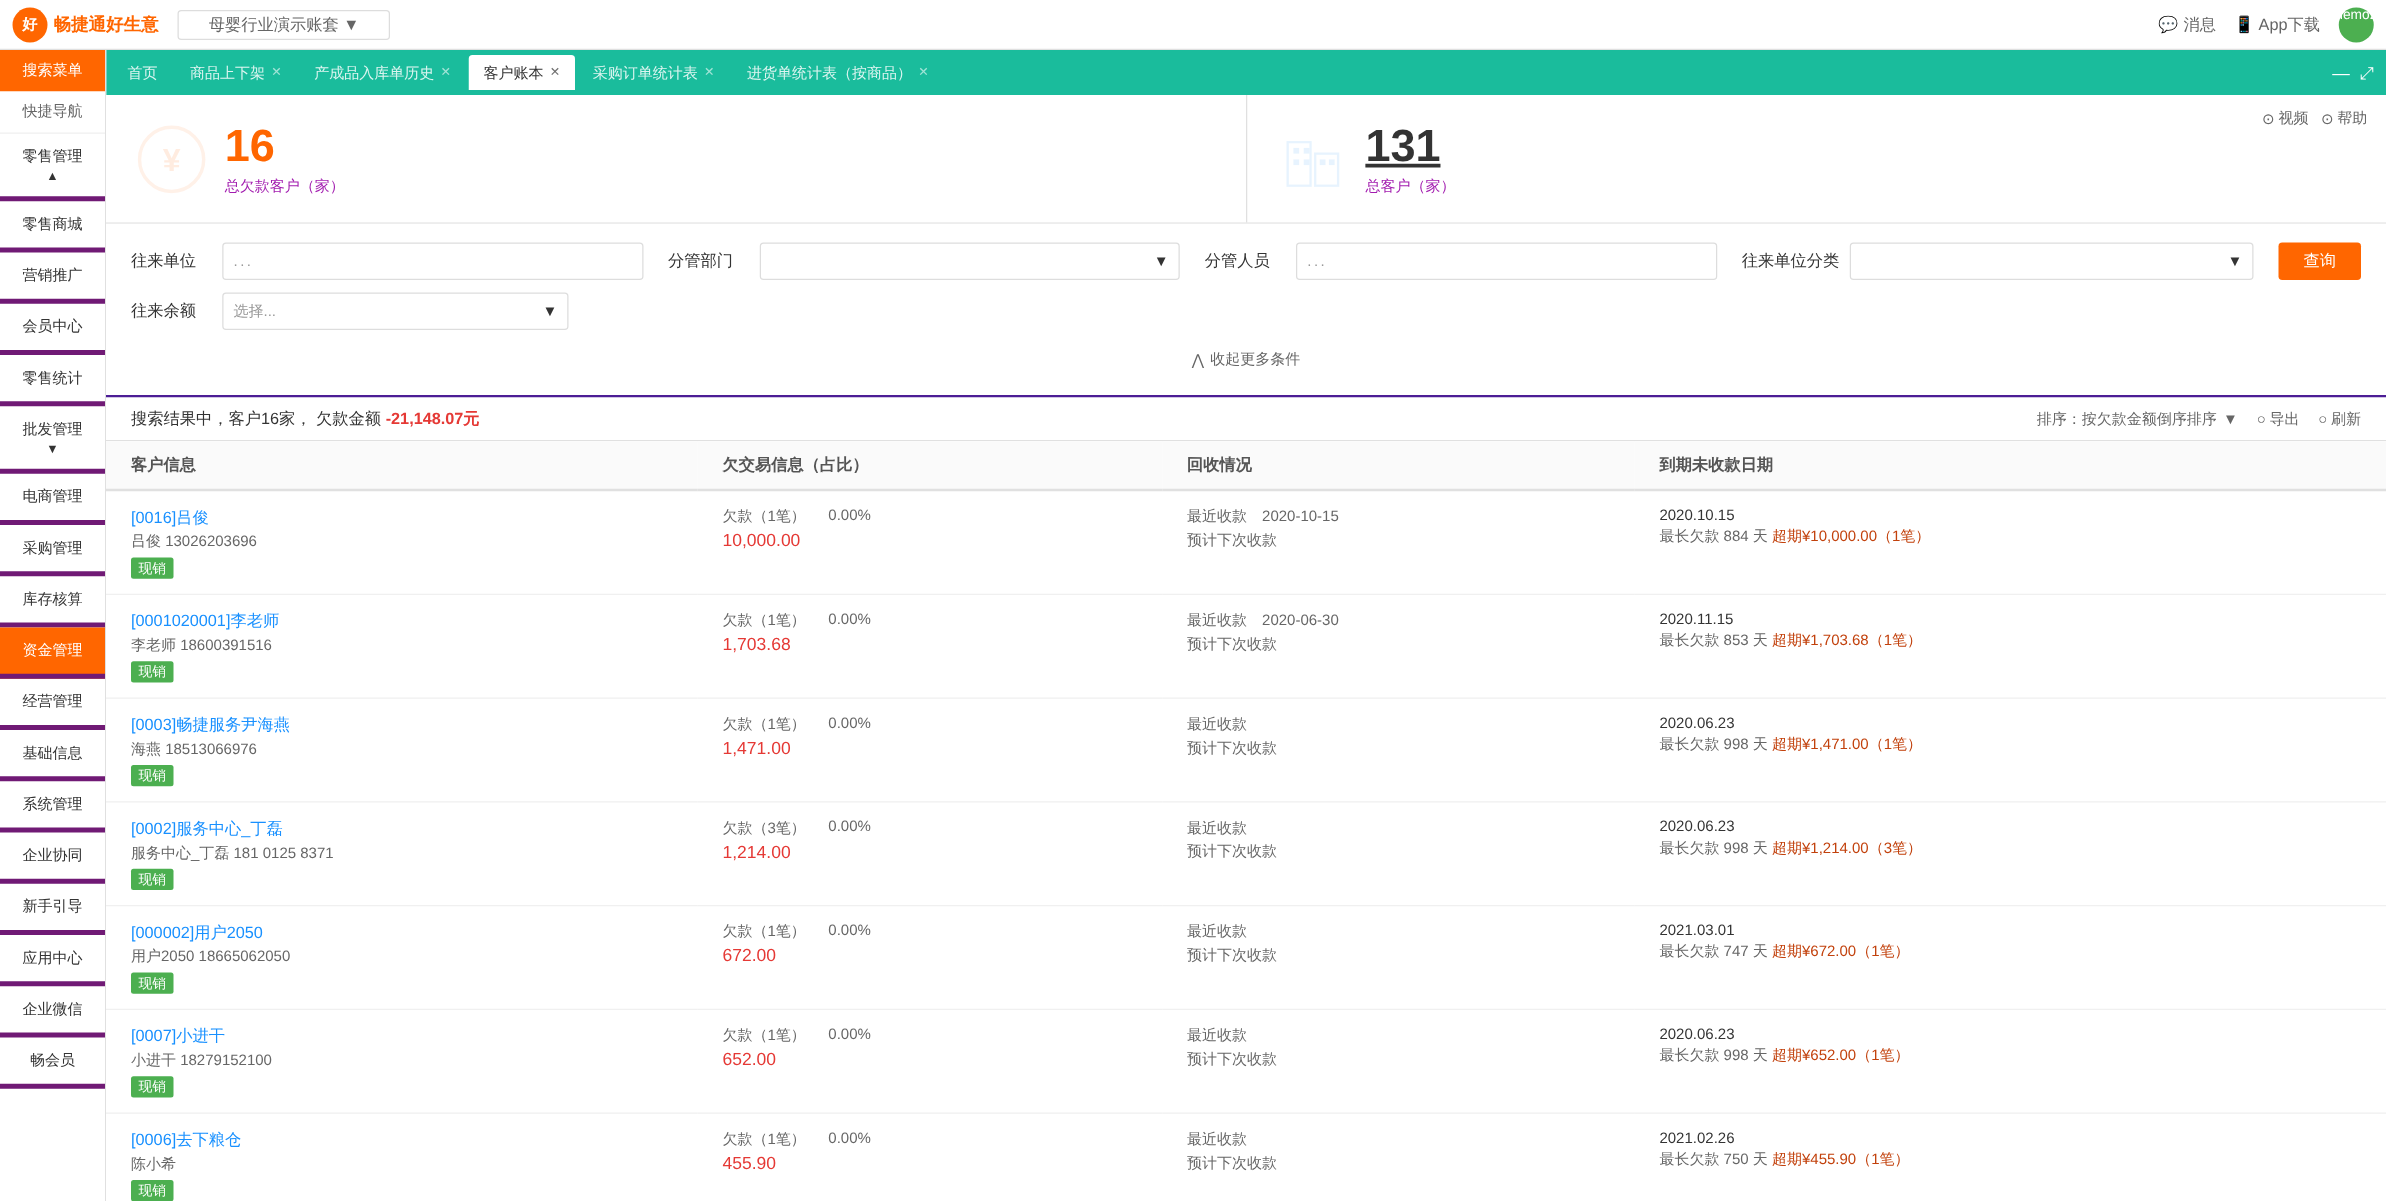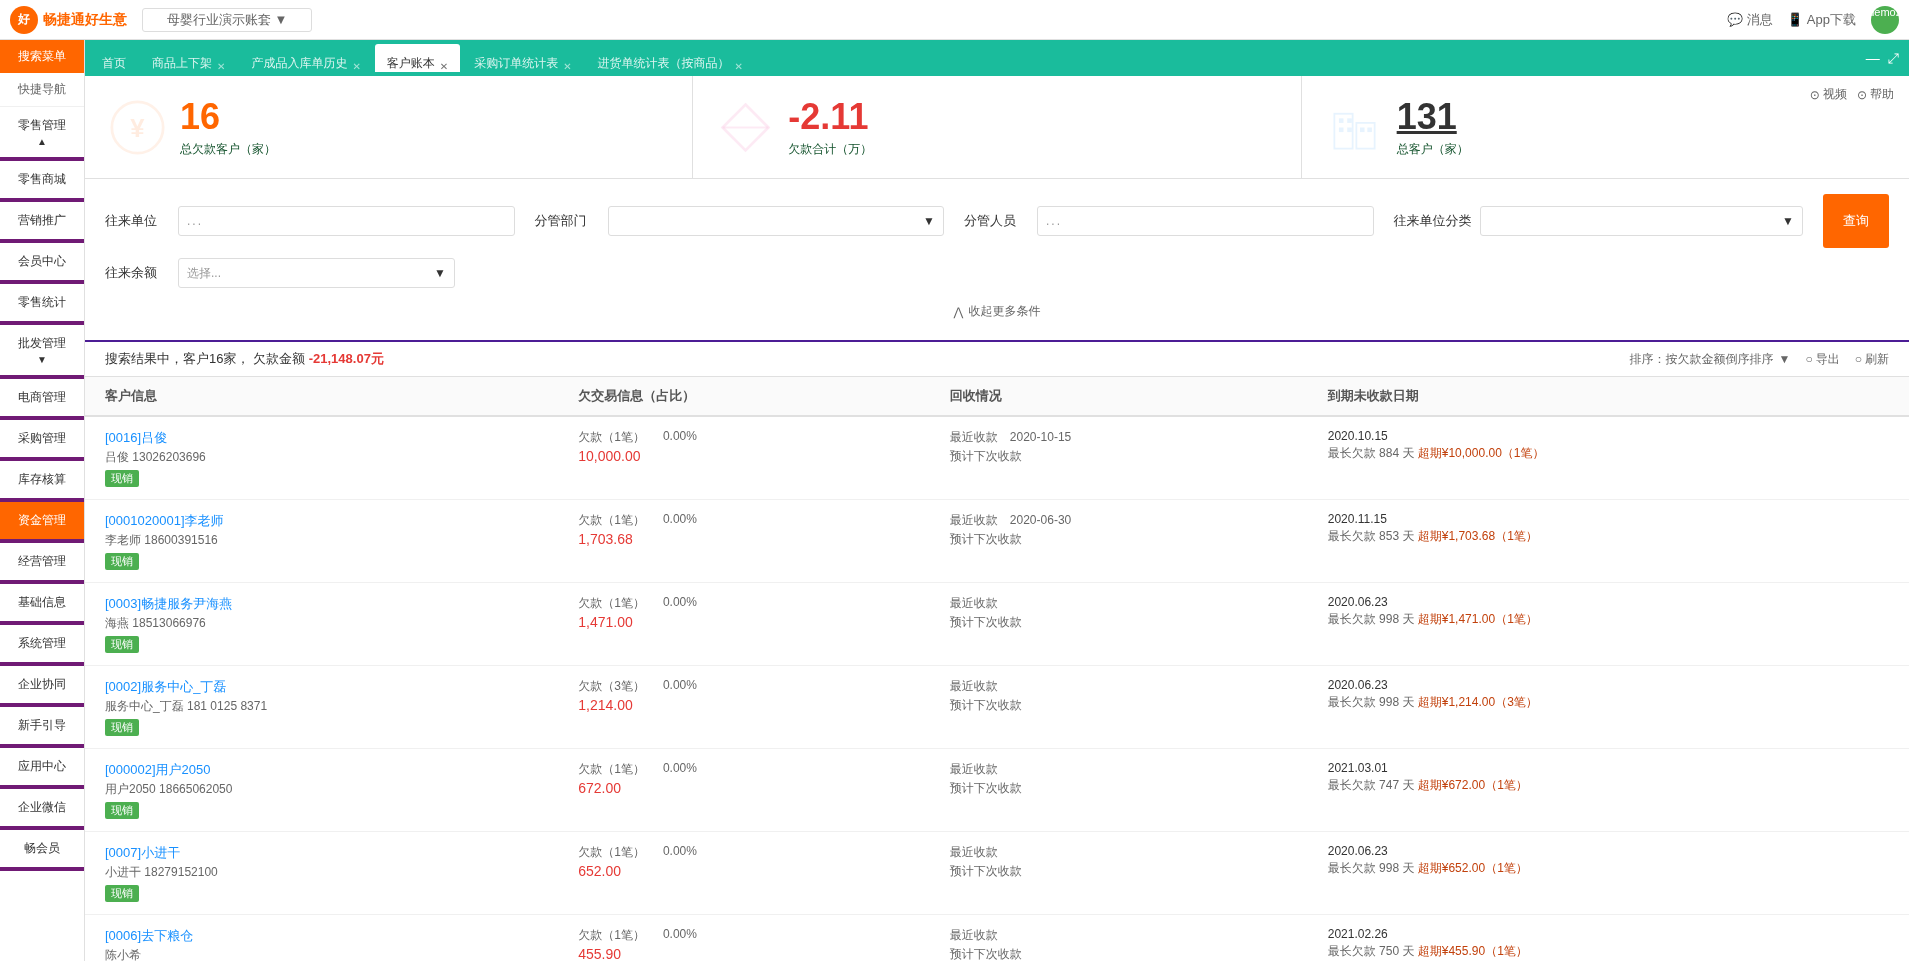--- a/index.html
+++ b/index.html
@@ -20,21 +20,21 @@
     .sidebar { width: 85px; background: #fff; display: flex; flex-direction: column; border-right: 1px solid #e0e0e0; overflow-y: auto; }
     .sidebar-search { padding: 8px 5px; background: #ff6600; color: white; text-align: center; font-size: 12px; cursor: pointer; }
     .sidebar-quick { padding: 8px 5px; text-align: center; font-size: 12px; color: #666; border-bottom: 1px solid #f0f0f0; cursor: pointer; }
     .sidebar-item { padding: 10px 5px; text-align: center; font-size: 12px; color: #333; border-bottom: 4px solid #701a75; cursor: pointer; display: flex; flex-direction: column; align-items: center; gap: 2px; }
     .sidebar-item.active { background: #ff6600; color: white; }
     .sidebar-item .arrow { font-size: 10px; }
 
     
     .content-area { flex: 1; display: flex; flex-direction: column; overflow: hidden; }
     .tab-bar { height: 36px; background: #1abc9c; display: flex; align-items: center; padding: 0 5px; gap: 2px; }
-    .tab-item { height: 28px; padding: 0 12px; border-radius: 3px 3px 0 0; display: flex; align-items: flex-end; gap: 5px; font-size: 12px; color: rgba(255,255,255,0.85); cursor: pointer; white-space: nowrap; }
+    .tab-item { height: 28px; padding: 0 12px; border-radius: 3px 3px 0 0; display: flex; align-items: center; gap: 5px; font-size: 12px; color: rgba(255,255,255,0.85); cursor: pointer; white-space: nowrap; }
     .tab-item.active { background: #fff; color: #333; }
     .tab-item .close-btn { font-size: 10px; opacity: 0.7; }
     .tab-item.plain { background: transparent; }
     .tab-bar-actions { margin-left: auto; display: flex; gap: 8px; color: white; padding-right: 5px; font-size: 16px; }
 
     
     .page-content { flex: 1; overflow-y: auto; background: #f5f5f5; padding: 0; }
 
     
     .stats-row { display: flex; background: #fff; border-bottom: 1px solid #e0e0e0; }
@@ -43,34 +43,34 @@
     .stat-icon { width: 55px; height: 55px; opacity: 0.3; }
     .stat-icon.orange { color: #ff6600; }
     .stat-icon.pink { color: #e91e8c; }
     .stat-icon.blue { color: #2196f3; }
     .stat-icon svg { width: 55px; height: 55px; }
     .stat-info { display: flex; flex-direction: column; }
     .stat-number { font-size: 36px; font-weight: bold; }
     .stat-number.red { color: #e53935; }
     .stat-number.orange { color: #ff6600; }
     .stat-number.dark { color: #333; font-weight: bold; text-decoration: underline; }
-    .stat-label { font-size: 12px; color: #14532d; margin-top: 3px; }
+    .stat-label { font-size: 12px; color: #a21caf; margin-top: 3px; }
     .stat-card-actions { position: absolute; top: 10px; right: 15px; display: flex; gap: 10px; font-size: 12px; color: #666; }
     .stat-card-actions span { cursor: pointer; display: flex; align-items: center; gap: 3px; }
 
     
     .filter-area { background: #fff; padding: 15px 20px; border-bottom: 2px solid #4c1d95; }
     .filter-row { display: flex; align-items: center; gap: 20px; margin-bottom: 10px; }
     .filter-row:last-child { margin-bottom: 0; }
     .filter-item { display: flex; align-items: center; gap: 8px; flex: 1; }
     .filter-label { font-size: 13px; color: #333; white-space: nowrap; min-width: 65px; }
     .filter-input { flex: 1; height: 30px; border: 1px solid #ddd; border-radius: 3px; padding: 0 8px; font-size: 12px; display: flex; align-items: center; justify-content: space-between; cursor: pointer; background: #fff; }
     .filter-input .dots { color: #999; letter-spacing: 2px; }
     .filter-select { flex: 1; height: 30px; border: 1px solid #ddd; border-radius: 3px; padding: 0 8px; font-size: 12px; display: flex; align-items: center; justify-content: space-between; cursor: pointer; background: #fff; }
-    .btn-query { background: #ff6600; color: white; border: none; padding: 18px 20px; border-radius: 3px; cursor: pointer; font-size: 13px; }
+    .btn-query { background: #ff6600; color: white; border: none; padding: 6px 20px; border-radius: 3px; cursor: pointer; font-size: 13px; }
     .collapse-bar { text-align: center; padding: 5px; font-size: 12px; color: #666; cursor: pointer; display: flex; align-items: center; justify-content: center; gap: 5px; }
 
     
     .results-bar { padding: 8px 20px; background: #fff; border-bottom: 1px solid #e0e0e0; display: flex; align-items: center; justify-content: space-between; }
     .results-info { font-size: 13px; color: #333; }
     .results-info .highlight { color: #e53935; font-weight: bold; }
     .results-actions { display: flex; align-items: center; gap: 15px; font-size: 12px; color: #666; }
     .results-actions .sort-select { display: flex; align-items: center; gap: 5px; cursor: pointer; }
     .results-actions .action-btn { display: flex; align-items: center; gap: 3px; cursor: pointer; color: #666; }
 
@@ -231,32 +231,20 @@
                 <circle cx="30" cy="30" r="28" stroke="#ff6600" stroke-width="3" fill="none" opacity="0.3"></circle>
                 <text x="30" y="40" text-anchor="middle" font-size="28" fill="#ff6600" opacity="0.4" font-weight="bold">¥</text>
               </svg>
             </div>
             <div class="stat-info">
               <div class="stat-number orange">16</div>
               <div class="stat-label">总欠款客户（家）</div>
             </div>
           </div>
 
-          <div class="stat-card">
-            <div class="stat-icon pink">
-              <svg viewBox="0 0 60 60" fill="none" xmlns="http://www.w3.org/2000/svg">
-                <polygon points="30,5 55,30 30,55 5,30" stroke="#e91e8c" stroke-width="3" fill="none" opacity="0.3"></polygon>
-                <line x1="5" y1="30" x2="55" y2="30" stroke="#e91e8c" stroke-width="2" opacity="0.3"></line>
-              </svg>
-            </div>
-            <div class="stat-info">
-              <div class="stat-number red">-2.11</div>
-              <div class="stat-label">欠款合计（万）</div>
-            </div>
-          </div>
 
           <div class="stat-card">
             <div class="stat-icon blue">
               <svg viewBox="0 0 60 60" fill="none" xmlns="http://www.w3.org/2000/svg">
                 <rect x="8" y="15" width="20" height="38" stroke="#2196f3" stroke-width="2" fill="none" opacity="0.35"></rect>
                 <rect x="32" y="25" width="20" height="28" stroke="#2196f3" stroke-width="2" fill="none" opacity="0.35"></rect>
                 <rect x="13" y="20" width="5" height="5" fill="#2196f3" opacity="0.35"></rect>
                 <rect x="22" y="20" width="5" height="5" fill="#2196f3" opacity="0.35"></rect>
                 <rect x="13" y="30" width="5" height="5" fill="#2196f3" opacity="0.35"></rect>
                 <rect x="22" y="30" width="5" height="5" fill="#2196f3" opacity="0.35"></rect>

